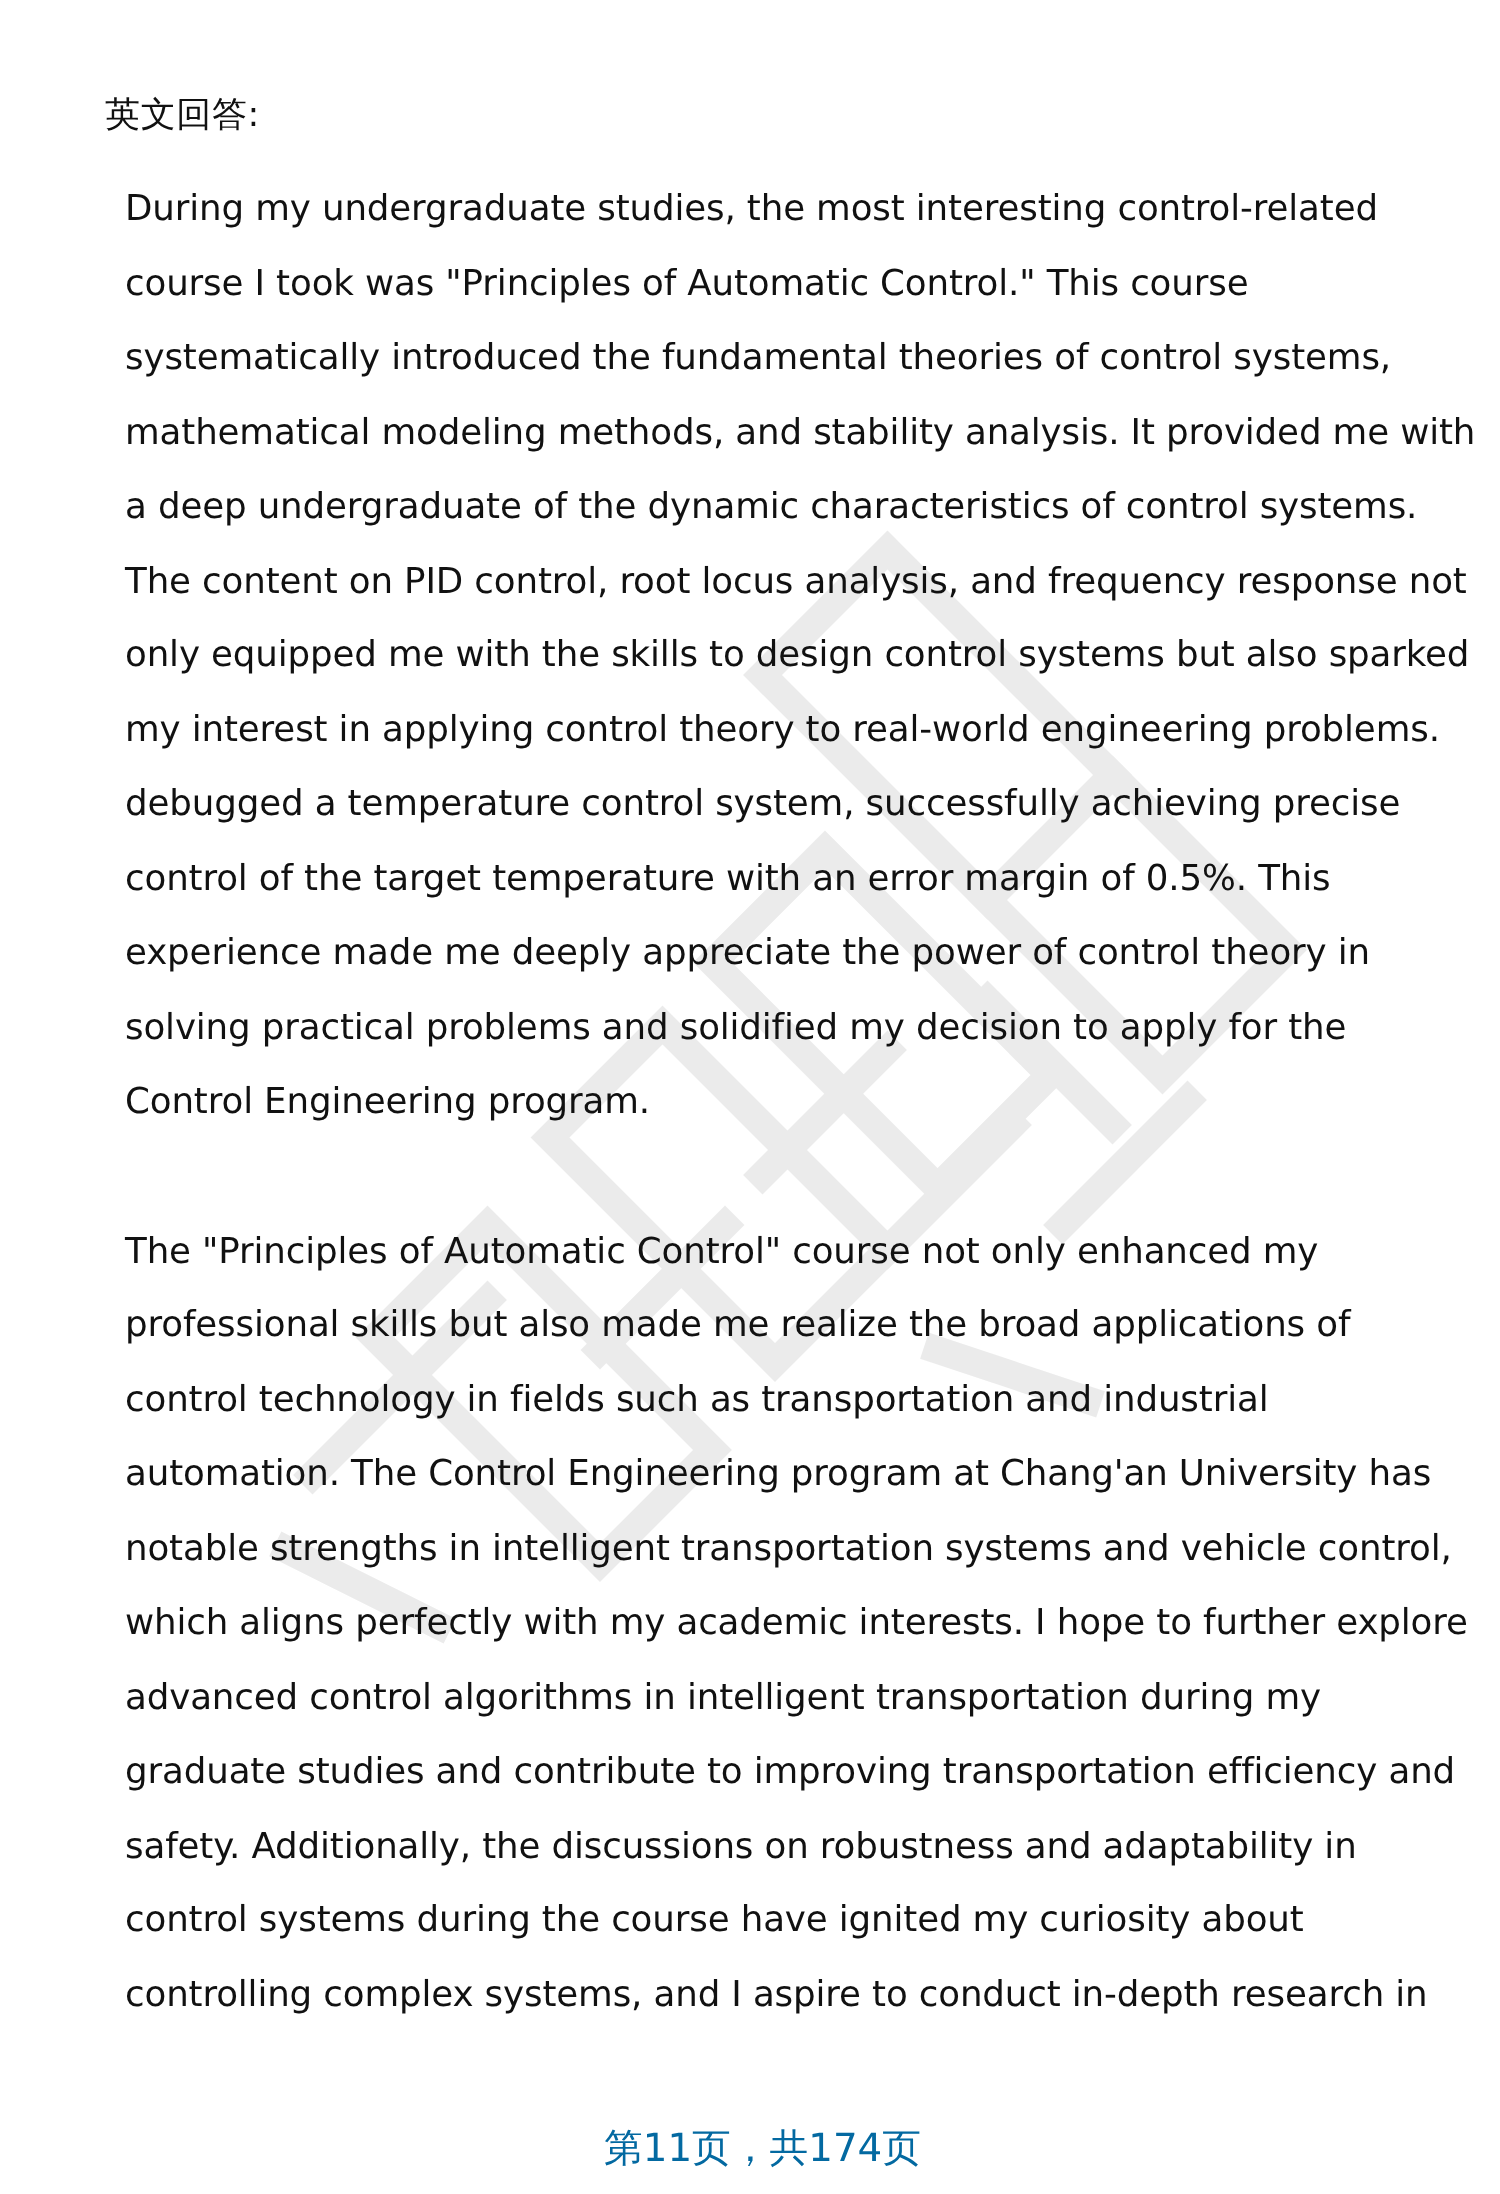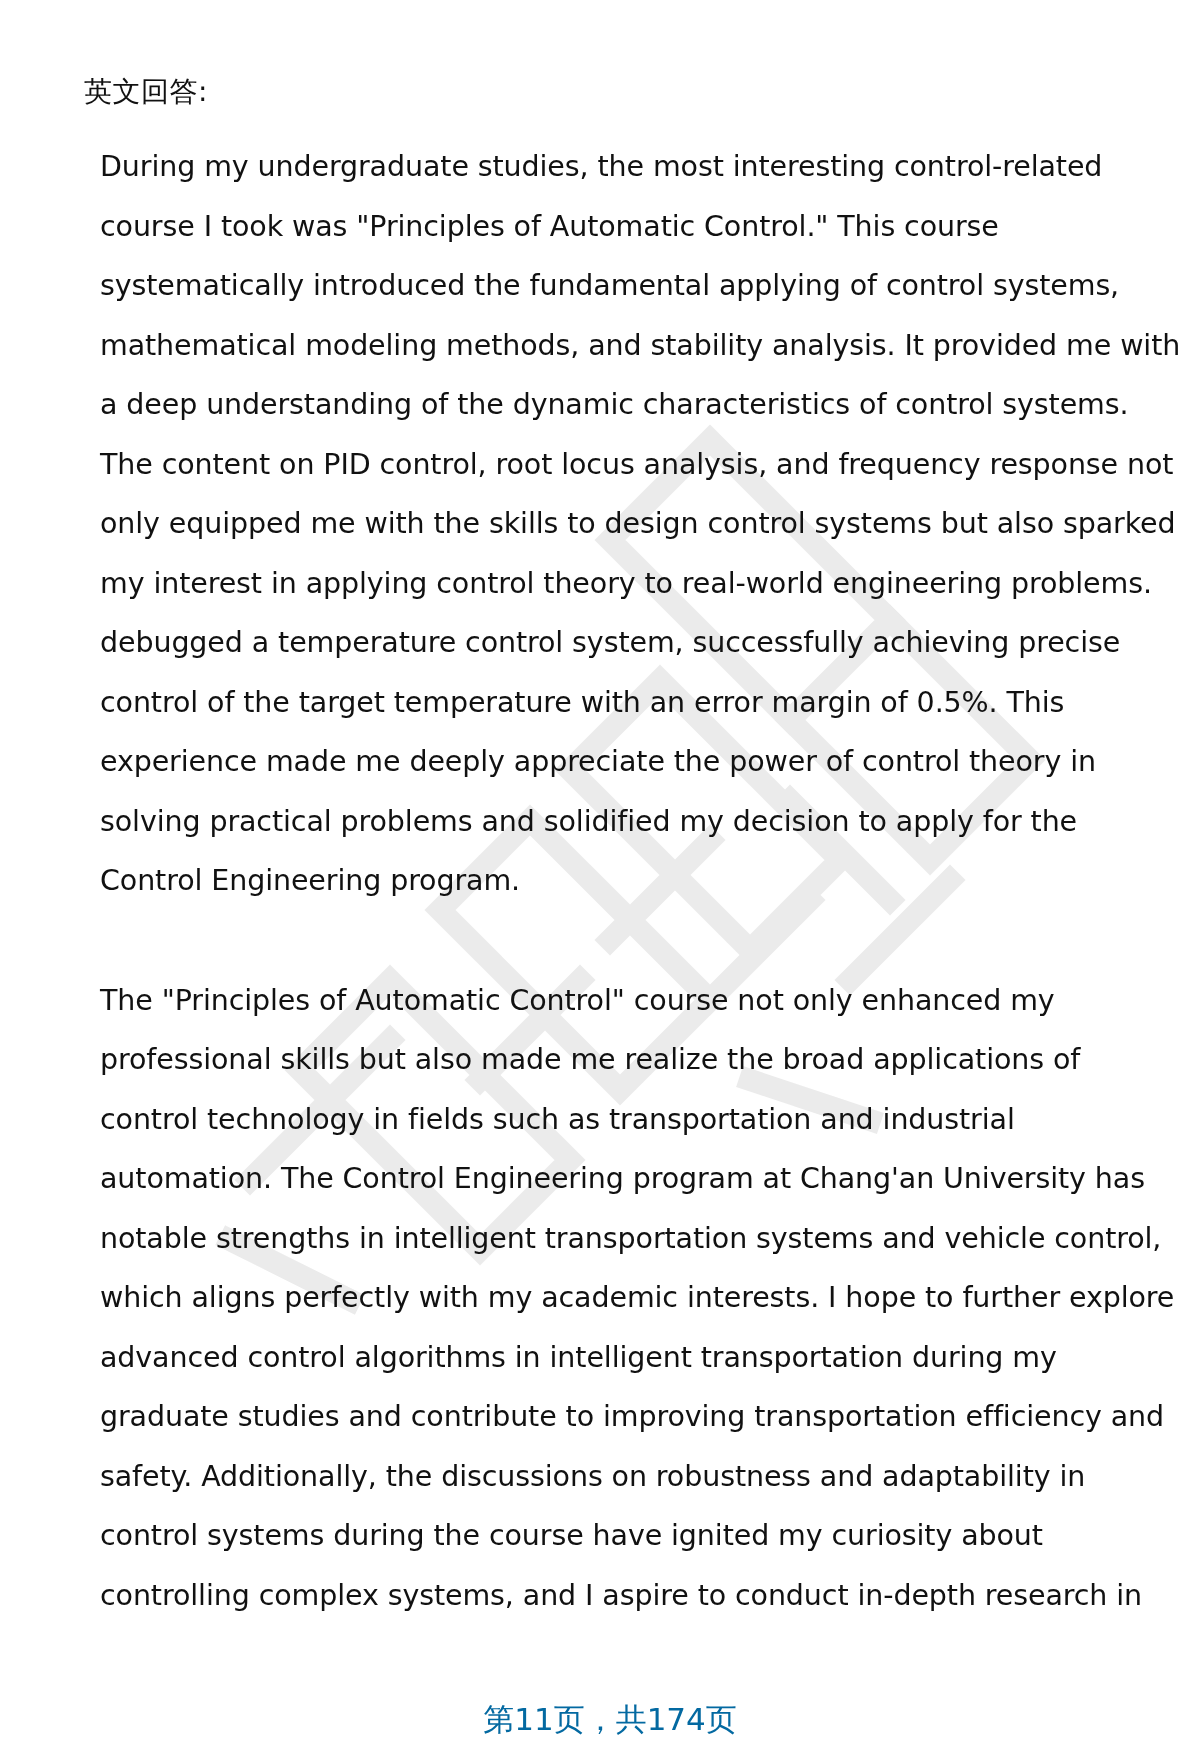--- a/index.html
+++ b/index.html
@@ -95,23 +95,23 @@
       </g>
     </svg>
   </div>
 
   <div class="content">
     <div class="heading">英文回答:</div>
 
     <div class="para">
       <span class="line">During my undergraduate studies, the most interesting control-related</span>
       <span class="line">course I took was "Principles of Automatic Control." This course</span>
-      <span class="line">systematically introduced the fundamental applying of control systems,</span>
+      <span class="line">systematically introduced the fundamental theories of control systems,</span>
       <span class="line">mathematical modeling methods, and stability analysis. It provided me with</span>
-      <span class="line">a deep understanding of the dynamic characteristics of control systems.</span>
+      <span class="line">a deep undergraduate of the dynamic characteristics of control systems.</span>
       <span class="line">The content on PID control, root locus analysis, and frequency response not</span>
       <span class="line">only equipped me with the skills to design control systems but also sparked</span>
       <span class="line">my interest in applying control theory to real-world engineering problems.</span>
       <span class="line">debugged a temperature control system, successfully achieving precise</span>
       <span class="line">control of the target temperature with an error margin of 0.5%. This</span>
       <span class="line">experience made me deeply appreciate the power of control theory in</span>
       <span class="line">solving practical problems and solidified my decision to apply for the</span>
       <span class="line">Control Engineering program.</span>
     </div>
 

